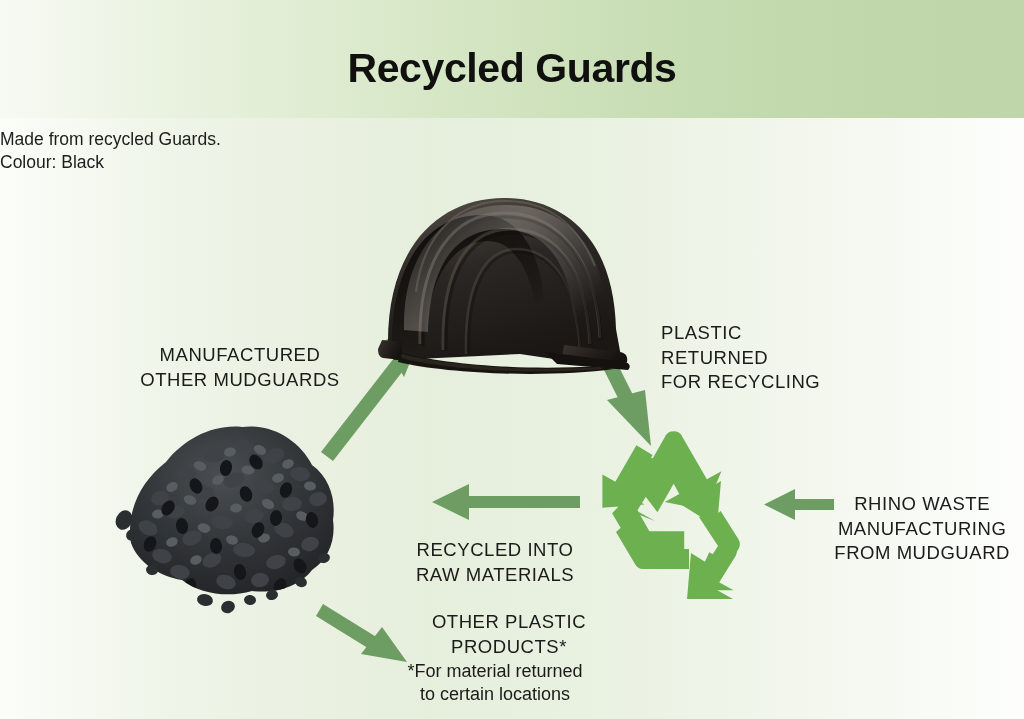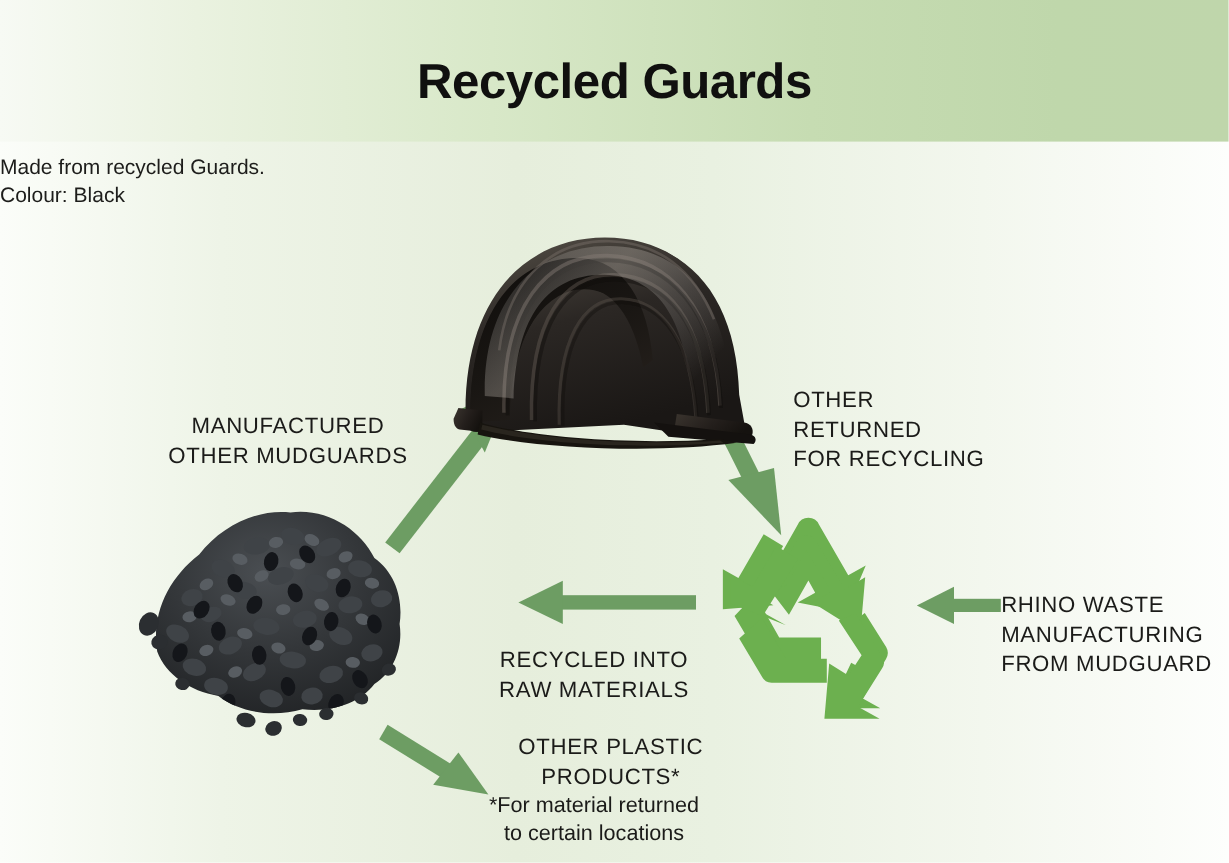--- a/index.html
+++ b/index.html
@@ -89,21 +89,21 @@
     text-align: center;
   }
   #label-returned {
     left: 661px;
     top: 321px;
     text-align: left;
   }
   #label-rhino {
     right: 14px;
     top: 492px;
-    text-align: left;
+    text-align: center;
   }
   #label-raw {
     left: 370px;
     top: 538px;
     width: 250px;
     text-align: center;
   }
   #label-other {
     left: 384px;
     top: 610px;
@@ -507,21 +507,21 @@
                Z"></path>
     </g>
   </svg>
 
   <div class="cap-label" id="label-manufactured">
     <div>MANUFACTURED</div>
     <div>OTHER MUDGUARDS</div>
   </div>
 
   <div class="cap-label" id="label-returned">
-    <div>OTHER</div>
+    <div>PLASTIC</div>
     <div>RETURNED</div>
     <div>FOR RECYCLING</div>
   </div>
 
   <div class="cap-label" id="label-rhino">
     <div>RHINO WASTE</div>
     <div>MANUFACTURING</div>
     <div>FROM MUDGUARD</div>
   </div>
 

